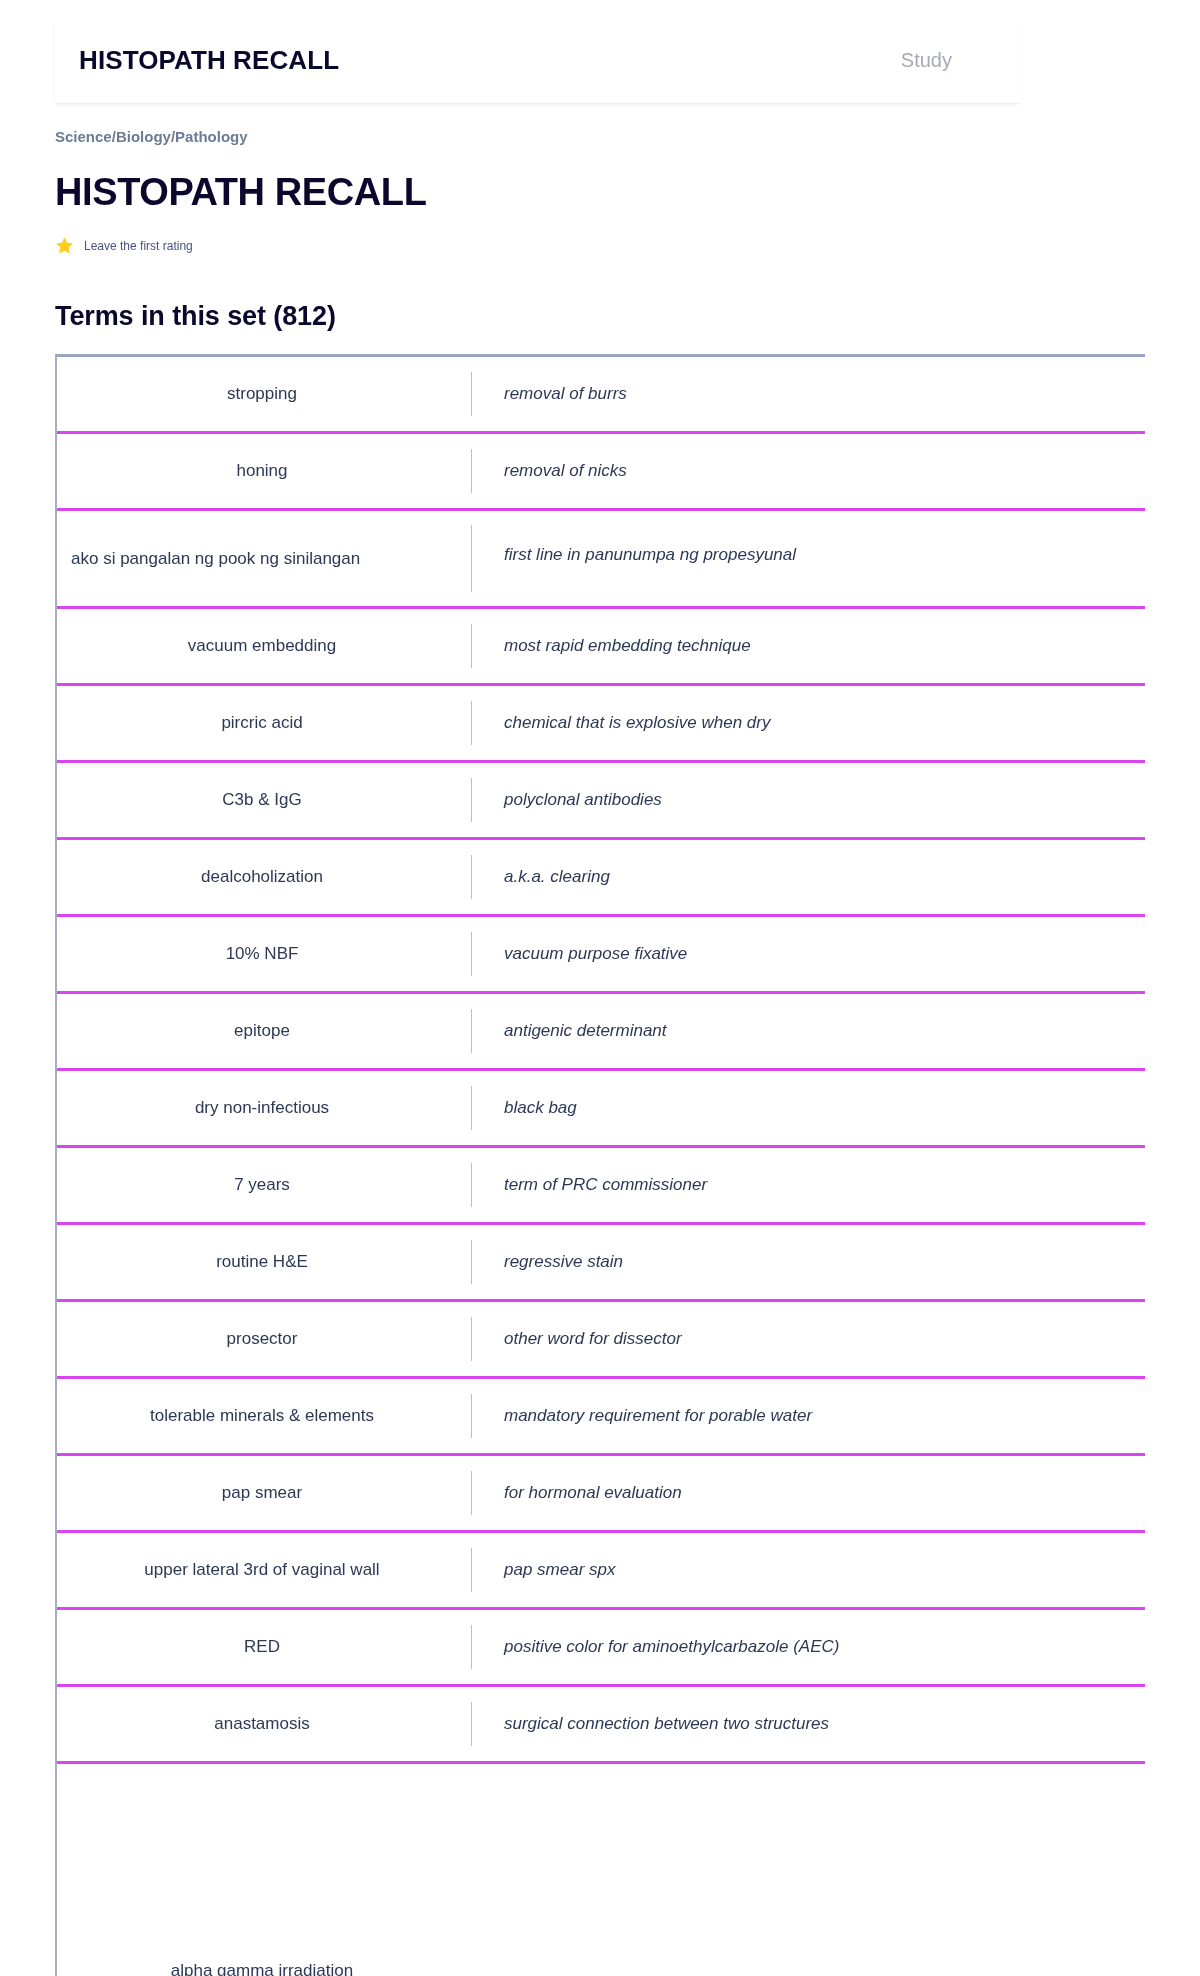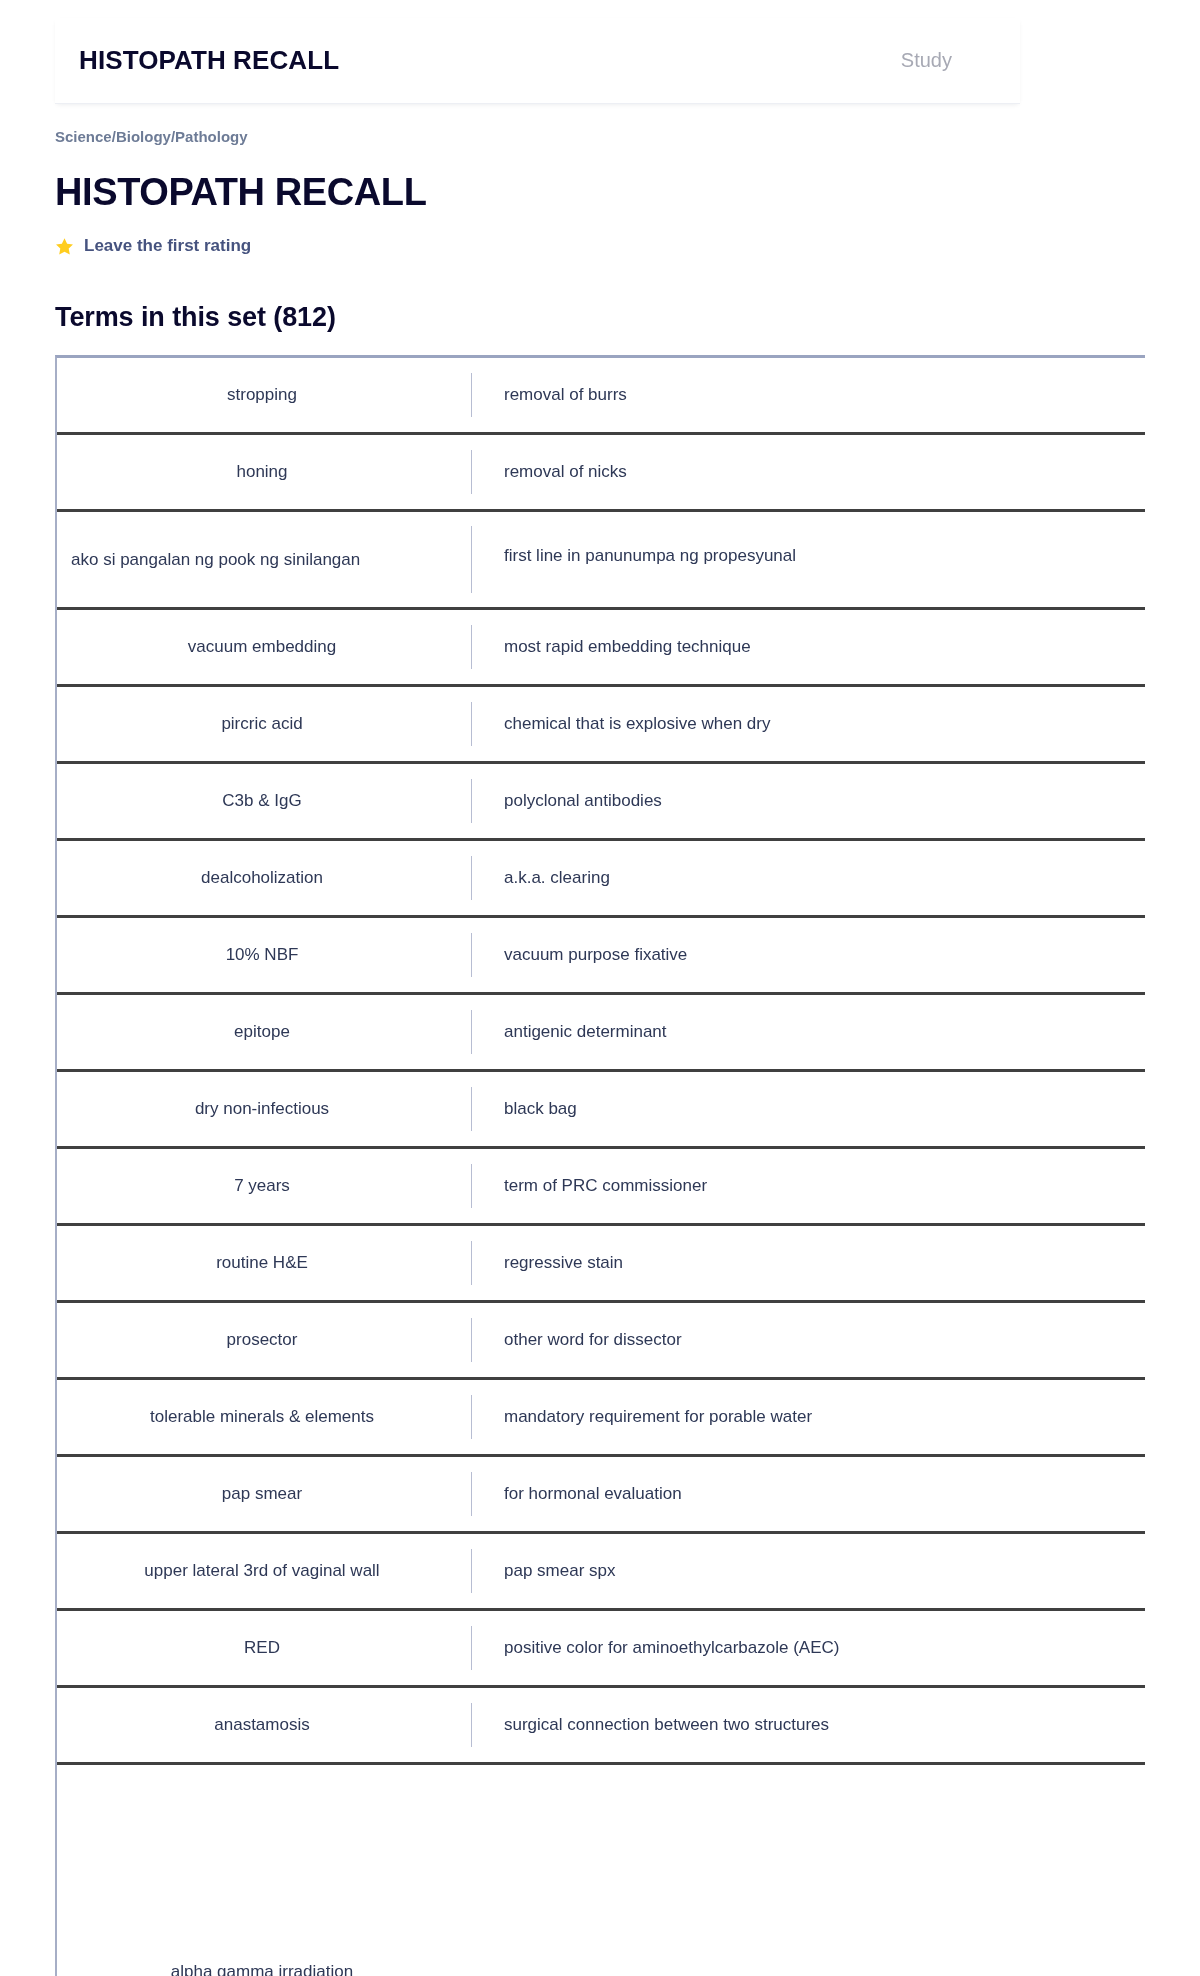--- a/index.html
+++ b/index.html
@@ -92,23 +92,23 @@
     margin-left: -11px;
     padding-left: 11px;
   }
   .star-icon {
     width: 19px;
     height: 19px;
     display: block;
     flex: 0 0 auto;
   }
   .rating-label {
-    font-size: 17px;
+    font-size: 12px;
     color: #46537f;
-    font-weight: 700;
+    font-weight: 400;
   }
 
   .section-heading {
     font-size: 27px;
     font-weight: 700;
     color: #0a092d;
     margin: 46px 0 0 -11px;
     padding-left: 11px;
     letter-spacing: -0.1px;
   }
@@ -118,21 +118,21 @@
     margin-top: 22px;
     border-left: 2px solid #a6aec6;
     border-top: 3px solid #9aa4c0;
     border-bottom: 3px solid #9aa4c0;
     width: 1090px;
   }
   .term-row {
     display: flex;
     align-items: stretch;
     min-height: 77px;
-    border-bottom: 3px solid #404040;
+    border-bottom: 3px solid #d946ef;
     background: #ffffff;
   }
   .term-row:last-child { border-bottom: none; flex-direction: column; }
 
   .term-cell {
     width: 414px;
     flex: 0 0 414px;
     display: flex;
     align-items: center;
     justify-content: center;
@@ -159,20 +159,21 @@
     flex: 1 1 auto;
     display: flex;
     align-items: center;
     padding: 16px 22px 16px 32px;
   }
   .def-text {
     font-size: 17px;
     line-height: 1.62;
     color: #2e3856;
     text-align: right;
+    font-style: italic;
   }
   .term-row.wrap .def-cell { align-items: flex-start; padding-top: 30px; }
   .term-row.wrap { min-height: 98px; }
   .term-row.wrap .divider-cell { align-self: stretch; height: auto; margin: 14px 0; }
 </style>
 </head>
 <body>
 
 <div class="topbar-wrap">
   <div class="topbar">

